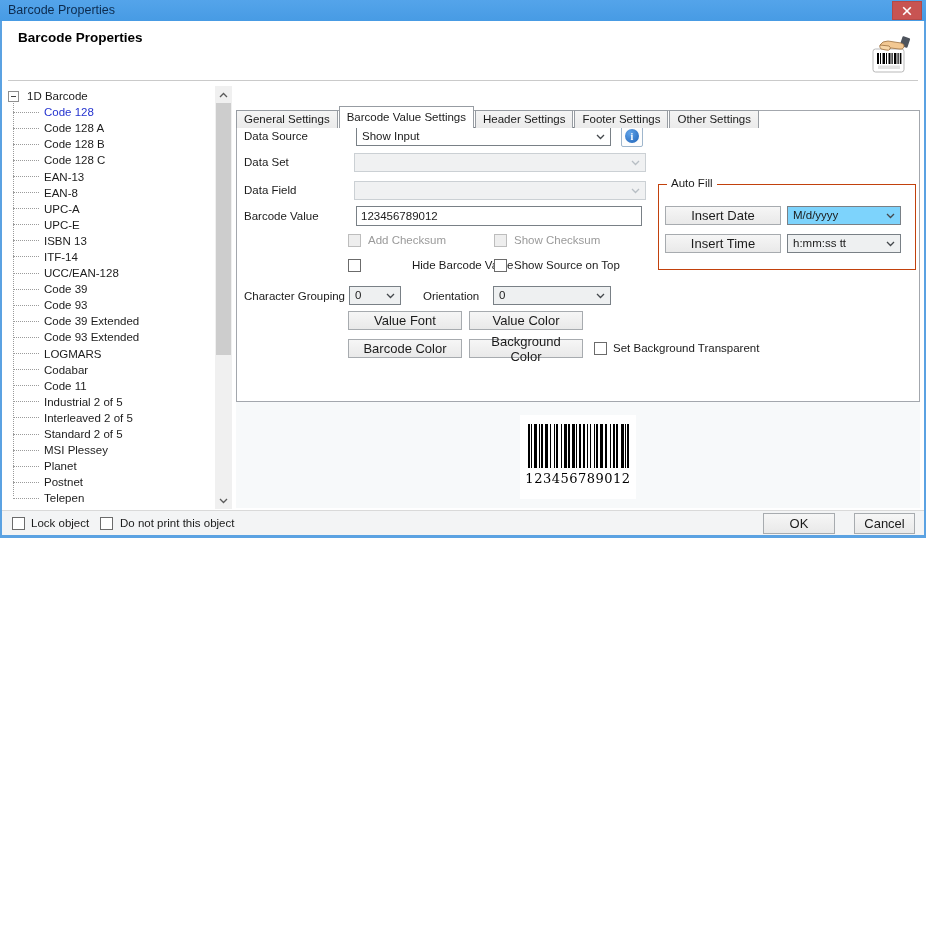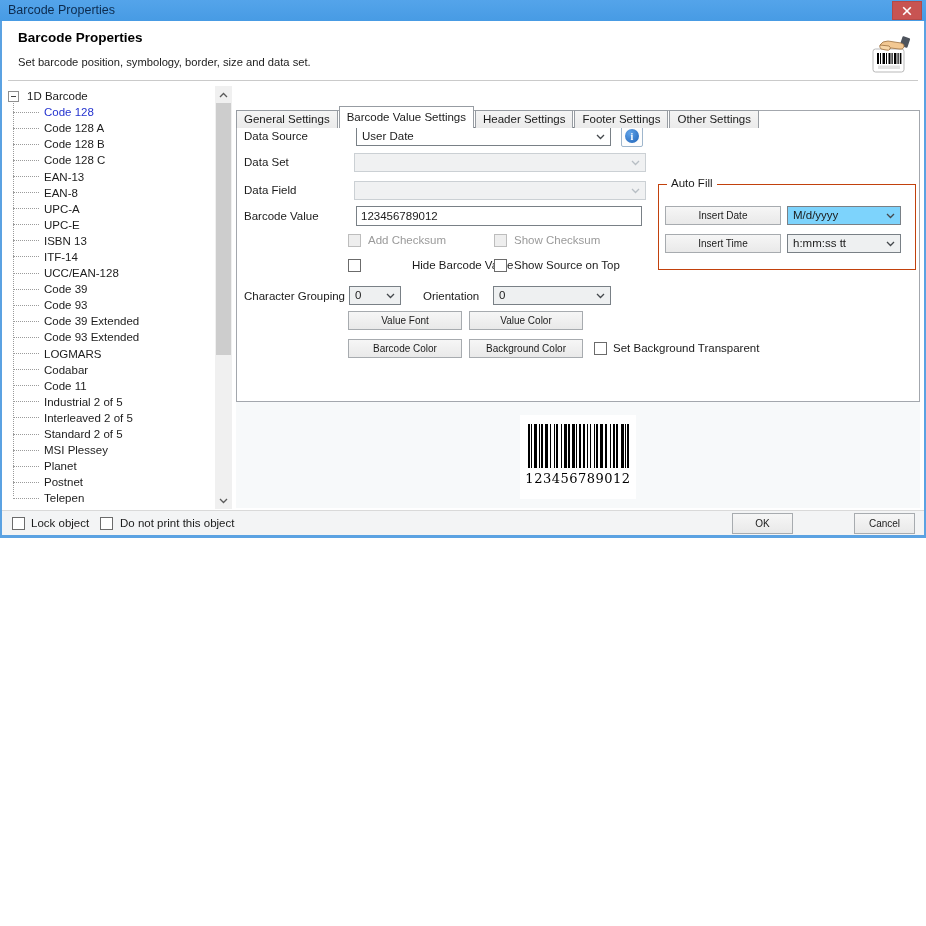--- a/index.html
+++ b/index.html
@@ -60,60 +60,59 @@
   .combo .chev{position:absolute;right:5px;top:6px;}
   .combo.dis{background:#f0f1f2;border-color:#cbd0d4;color:#9a9a9a;}
 
   .tinput{position:absolute;height:20px;border:1px solid #798086;box-sizing:border-box;font-size:11.5px;
           font-family:"Liberation Sans",sans-serif;padding:0 4px;background:#fff;color:#1b1b1b;}
 
   .cb{position:absolute;width:13px;height:13px;border:1px solid #6b6b6b;background:#fff;box-sizing:border-box;}
   .cb.dis{border-color:#bdbdbd;background:#eeeeee;}
 
   .wbtn{position:absolute;background:linear-gradient(#f6f6f6,#e9e9e9);border:1px solid #a7abaf;
-        box-sizing:border-box;font-size:10px;display:flex;align-items:center;justify-content:center;
+        box-sizing:border-box;font-size:13px;display:flex;align-items:center;justify-content:center;
         font-family:"Liberation Sans",sans-serif;color:#1b1b1b;padding:8px;}
 
   .info-btn{position:absolute;left:384px;top:14px;width:22px;height:22px;background:#fdfdfd;
             border:1px solid #9fb6cc;box-sizing:border-box;display:flex;align-items:center;justify-content:center;border-radius:2px;}
   .info-circle{width:14px;height:14px;border-radius:50%;background:radial-gradient(circle at 35% 30%,#5fa2e8,#1f63b8);
                color:#fff;font-size:10px;font-weight:bold;display:flex;align-items:center;justify-content:center;
                font-family:"Liberation Serif",serif;}
 
   .groupbox{position:absolute;left:421px;top:73px;width:256px;height:84px;border:1px solid #c2410c;}
   .groupbox .legend{position:absolute;left:8px;top:-8px;background:#fff;padding:0 4px;font-size:11.5px;}
 
   .preview{position:absolute;left:0;top:311px;width:684px;height:106px;background:#f7f9fa;}
   .bcard{position:absolute;left:284px;top:13px;width:116px;height:84px;background:#ffffff;}
   .bars{display:flex;align-items:stretch;height:44px;margin:9px auto 0;width:101px;}
   .bars .bar{background:#000;height:100%;}
   .bars .space{background:transparent;height:100%;}
   .bval{text-align:center;font-family:"DejaVu Serif",serif;font-size:13px;letter-spacing:0.5px;margin-top:3px;color:#000;}
 
   .footer{position:absolute;left:0;top:510px;width:926px;height:25px;background:#f3f4f5;border-top:1px solid #d9d9d9;box-sizing:content-box;}
   .footer .flabel{top:6px;}
-  .ok-btn{left:732px;top:2px;width:61px;height:21px;}
+  .ok-btn{left:763px;top:2px;width:72px;height:21px;}
   .cancel-btn{left:854px;top:2px;width:61px;height:21px;}
 </style>
 </head>
 <body>
 
 <div class="dialog">
 
   <div class="titlebar">
     <span class="title-text">Barcode Properties</span>
     <div class="close-btn">
       <svg width="10" height="10" viewBox="0 0 10 10">
         <path d="M1.2 1.2 L8.8 8.8 M8.8 1.2 L1.2 8.8" stroke="#ffffff" stroke-width="1.6" fill="none"></path>
       </svg>
     </div>
   </div>
 
   <div class="hdr-title">Barcode Properties</div>
-  <div class="hdr-sub">Set barcode position, symbology, border, size and data set.</div>
   <svg class="hdr-icon" viewBox="0 0 42 40">
     <rect x="3" y="13" width="31" height="23" rx="2.5" fill="#ffffff" stroke="#b9b9b9"></rect>
     <g fill="#000000">
       <rect x="7" y="17" width="2" height="11"></rect>
         <rect x="10" y="17" width="1" height="11"></rect>
       <rect x="12.5" y="17" width="2.5" height="11"></rect>
         <rect x="16" y="17" width="1" height="11"></rect>
       <rect x="18.5" y="17" width="2" height="11"></rect>
         <rect x="21.5" y="17" width="1.2" height="11"></rect>
       <rect x="24" y="17" width="2.4" height="11"></rect>
@@ -256,21 +255,21 @@
         <div class="tab active">Barcode Value Settings</div>
         <div class="tab">Header Settings</div>
         <div class="tab">Footer Settings</div>
         <div class="tab">Other Settings</div>
       </div>
 
     <div class="panel">
 
       <span class="flabel" style="left:7px;top:19px;">Data Source</span>
       <div class="combo" style="left:119px;top:16px;width:255px;">
-        <span>User Date</span>
+        <span>Show Input</span>
         <svg class="chev" width="9" height="6" viewBox="0 0 9 6">
           <path d="M1 1 L4.5 4.5 L8 1" stroke="#44484c" stroke-width="1.3" fill="none"></path>
           </svg>
       </div>
       <div class="info-btn">
         <div class="info-circle">i</div>
       </div>
 
       <span class="flabel" style="left:7px;top:45px;">Data Set</span>
       <div class="combo dis" style="left:117px;top:42px;width:292px;">

